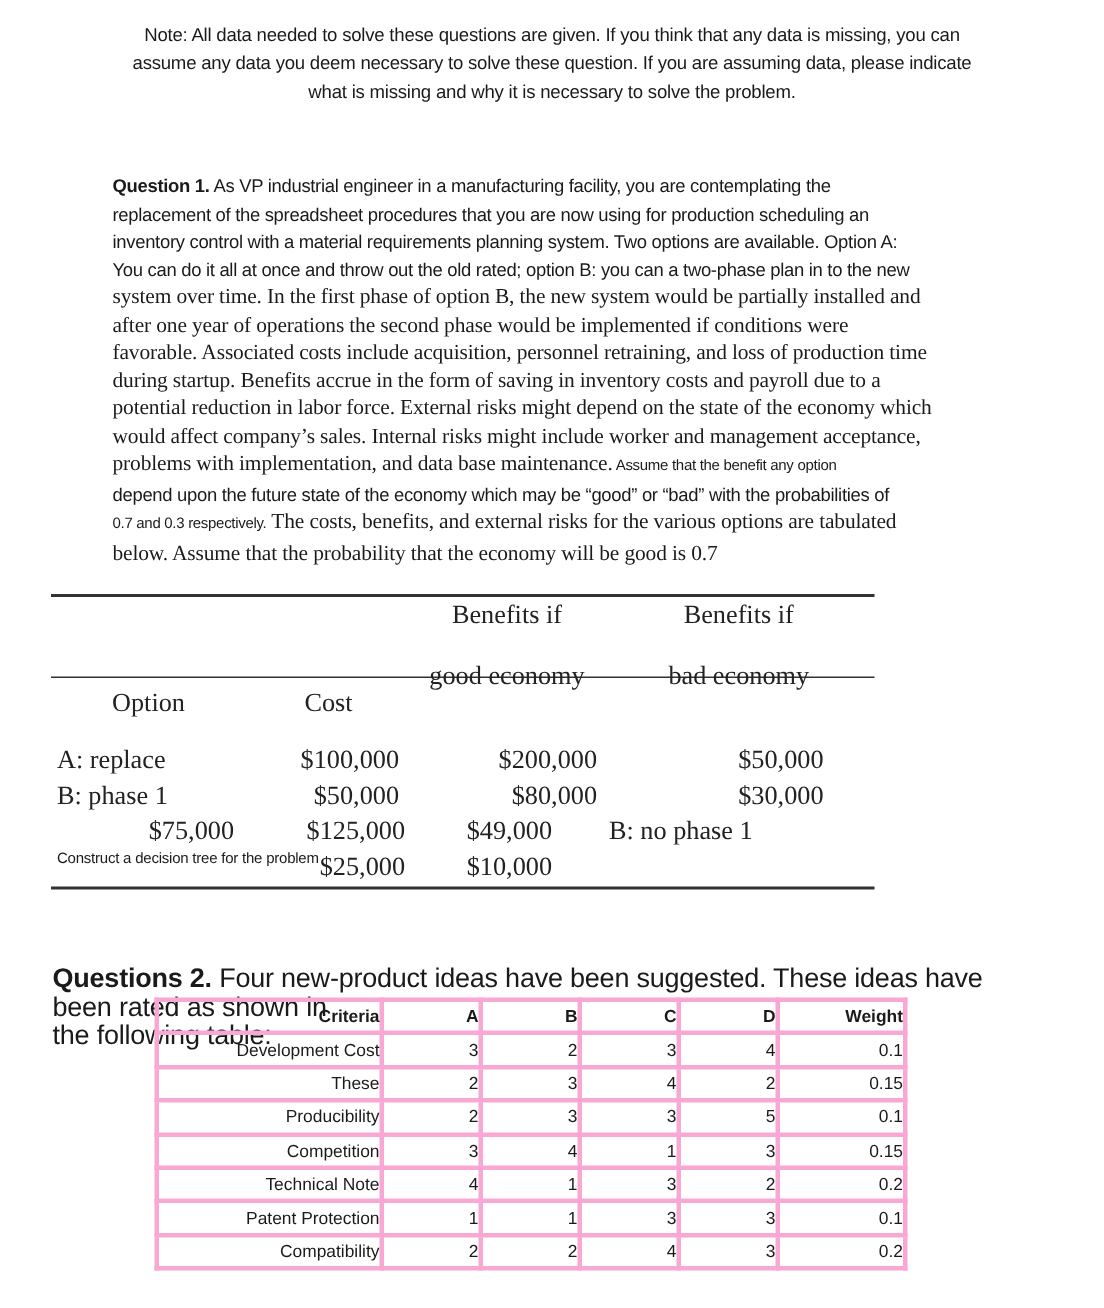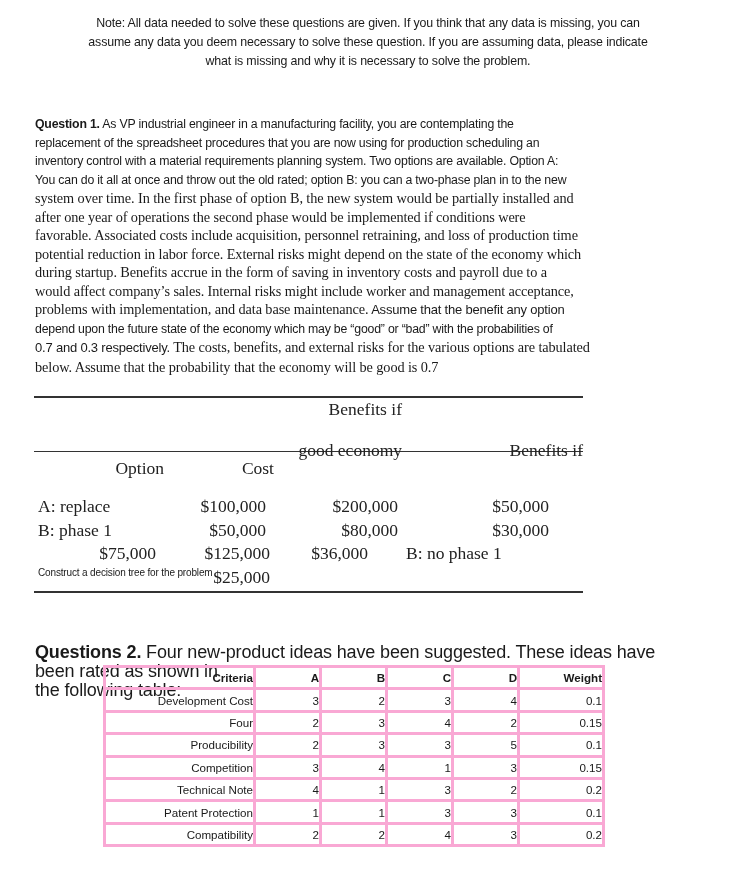--- a/index.html
+++ b/index.html
@@ -28,45 +28,45 @@
     }
 
     .q1 {
       position: absolute;
       left: 35px;
       top: 115px;
       width: 640px;
       font-size: 12.6px;
       line-height: 18.5px;
     }
-    .q1 .line { white-space: nowrap; display: block; }
+    .q1 .line { white-space: nowrap; display: block; margin-left: 40px; }
     .q1 .line.s { font-family: "Liberation Sans", sans-serif; font-size: 12.3px; letter-spacing: -0.2px; }
     .q1 .line.t { font-family: "Liberation Serif", serif; font-size: 14.3px; letter-spacing: -0.1px; }
-    .q1 .line .s { font-family: "Liberation Sans", sans-serif; font-size: 13px; letter-spacing: -0.2px; }
+    .q1 .line .s { font-family: "Liberation Sans", sans-serif; font-size: 10px; letter-spacing: -0.2px; }
     .q1 .line .t { font-family: "Liberation Serif", serif; font-size: 14.3px; letter-spacing: -0.1px; }
     .bold { font-weight: bold; }
 
     
     .t1 {
       position: absolute;
       left: 34px;
       top: 396px;
       width: 549px;
       font-family: "Liberation Serif", serif;
       font-size: 17.5px;
       color: #222;
     }
     .t1 .rule { height: 1.5px; background: #333; }
     .t1 .head {
       display: grid;
       grid-template-columns: 130px 110px 128px 181px;
       height: 53px;
       align-items: end;
     }
-    .t1 .head div { text-align: right; line-height: 23px; padding-bottom: 18px; }
+    .t1 .head div { text-align: center; line-height: 23px; padding-bottom: 18px; }
     .t1 .body {
       display: grid;
       grid-template-columns: 130px 110px 128px 181px;
       padding-top: 1px;
       padding-bottom: 2px;
       margin-top: 42px;
     }
     .t1 .body div { line-height: 23.5px; }
     .t1 .c-opt { text-align: left; padding-left: 4px; white-space: nowrap; }
     .t1 .c-cost { text-align: right; padding-right: 8px; font-family: Liberation Serif, serif; }
@@ -125,61 +125,63 @@
 </div>
 
 <div class="q1">
   <span class="line s"><span class="bold">Question 1.</span><span> As VP industrial engineer in a manufacturing facility, you are contemplating the</span></span>
   <span class="line s">replacement of the spreadsheet procedures that you are now using for production scheduling an</span>
   <span class="line s">inventory control with a material requirements planning system. Two options are available. Option A:</span>
   <span class="line s">You can do it all at once and throw out the old rated; option B: you can a two-phase plan in to the new</span>
   <span class="line t">system over time. In the first phase of option B, the new system would be partially installed and</span>
   <span class="line t">after one year of operations the second phase would be implemented if conditions were</span>
   <span class="line t">favorable. Associated costs include acquisition, personnel retraining, and loss of production time</span>
+  <span class="line t">during startup. Benefits accrue in the form of saving in inventory costs and payroll due to a</span>
   <span class="line t">potential reduction in labor force. External risks might depend on the state of the economy which</span>
-  <span class="line t">during startup. Benefits accrue in the form of saving in inventory costs and payroll due to a</span>
   <span class="line t">would affect company’s sales. Internal risks might include worker and management acceptance,</span>
   <span class="line"><span class="t">problems with implementation, and data base maintenance.</span><span class="s"> Assume that the benefit any option</span></span>
   <span class="line s">depend upon the future state of the economy which may be “good” or “bad” with the probabilities of</span>
   <span class="line"><span class="s">0.7 and 0.3 respectively.</span><span class="t"> The costs, benefits, and external risks for the various options are tabulated</span></span>
   <span class="line t">below. Assume that the probability that the economy will be good is 0.7</span>
 </div>
 
 <div class="t1">
   <div class="rule"></div>
   <div class="head">
     <div>Option</div>
     <div>Cost</div>
     <div>
       <div>Benefits if</div>
       <div>good economy</div>
     </div>
     <div>
       <div>Benefits if</div>
+      <div>bad economy</div>
     </div>
   </div>
   <div class="rule"></div>
   <div class="body">
     <div class="c-opt">A:  replace</div>
     <div class="c-cost">$100,000</div>
     <div class="c-good">$200,000</div>
     <div class="c-bad">$50,000</div>
 
     <div class="c-opt">B:  phase 1</div>
     <div class="c-cost">$50,000</div>
     <div class="c-good">$80,000</div>
     <div class="c-bad">$30,000</div>
 
     <div class="c-cost">$75,000</div>
     <div class="c-good">$125,000</div>
-    <div class="c-bad">$36,000</div>
+    <div class="c-bad">$49,000</div>
 
     <div class="c-opt">B:  no phase 1</div>
     <div class="c-cost"></div>
     <div class="c-good">$25,000</div>
+    <div class="c-bad">$10,000</div>
   </div>
   <div class="rule"></div>
 </div>
 
 <div class="construct">Construct a decision tree for the problem</div>
 
 <div class="q2">
   <div><span class="bold">Questions 2.</span><span> Four new-product ideas have been suggested. These ideas have been rated as shown in</span></div>
   <div>the following table:</div>
 </div>
@@ -198,21 +200,21 @@
   <tbody>
     <tr>
       <td>Development Cost</td>
       <td>3</td>
       <td>2</td>
       <td>3</td>
       <td>4</td>
       <td>0.1</td>
     </tr>
     <tr>
-      <td>Four</td>
+      <td>These</td>
       <td>2</td>
       <td>3</td>
       <td>4</td>
       <td>2</td>
       <td>0.15</td>
     </tr>
     <tr>
       <td>Producibility</td>
       <td>2</td>
       <td>3</td>

